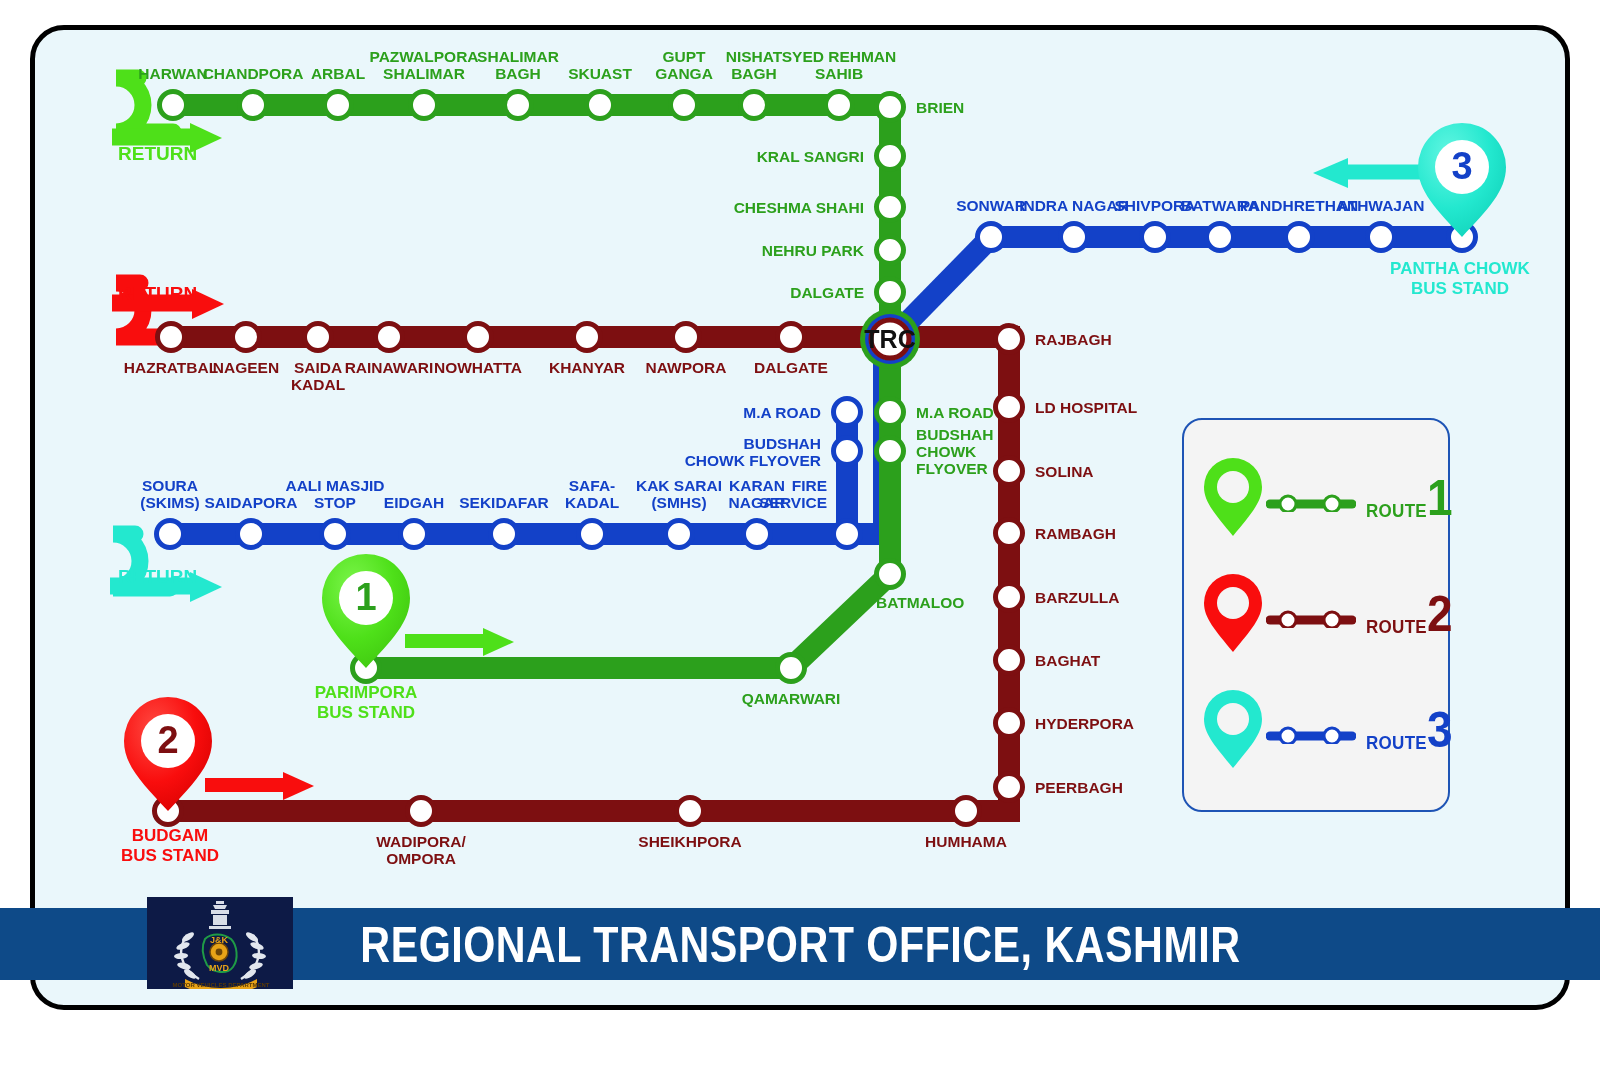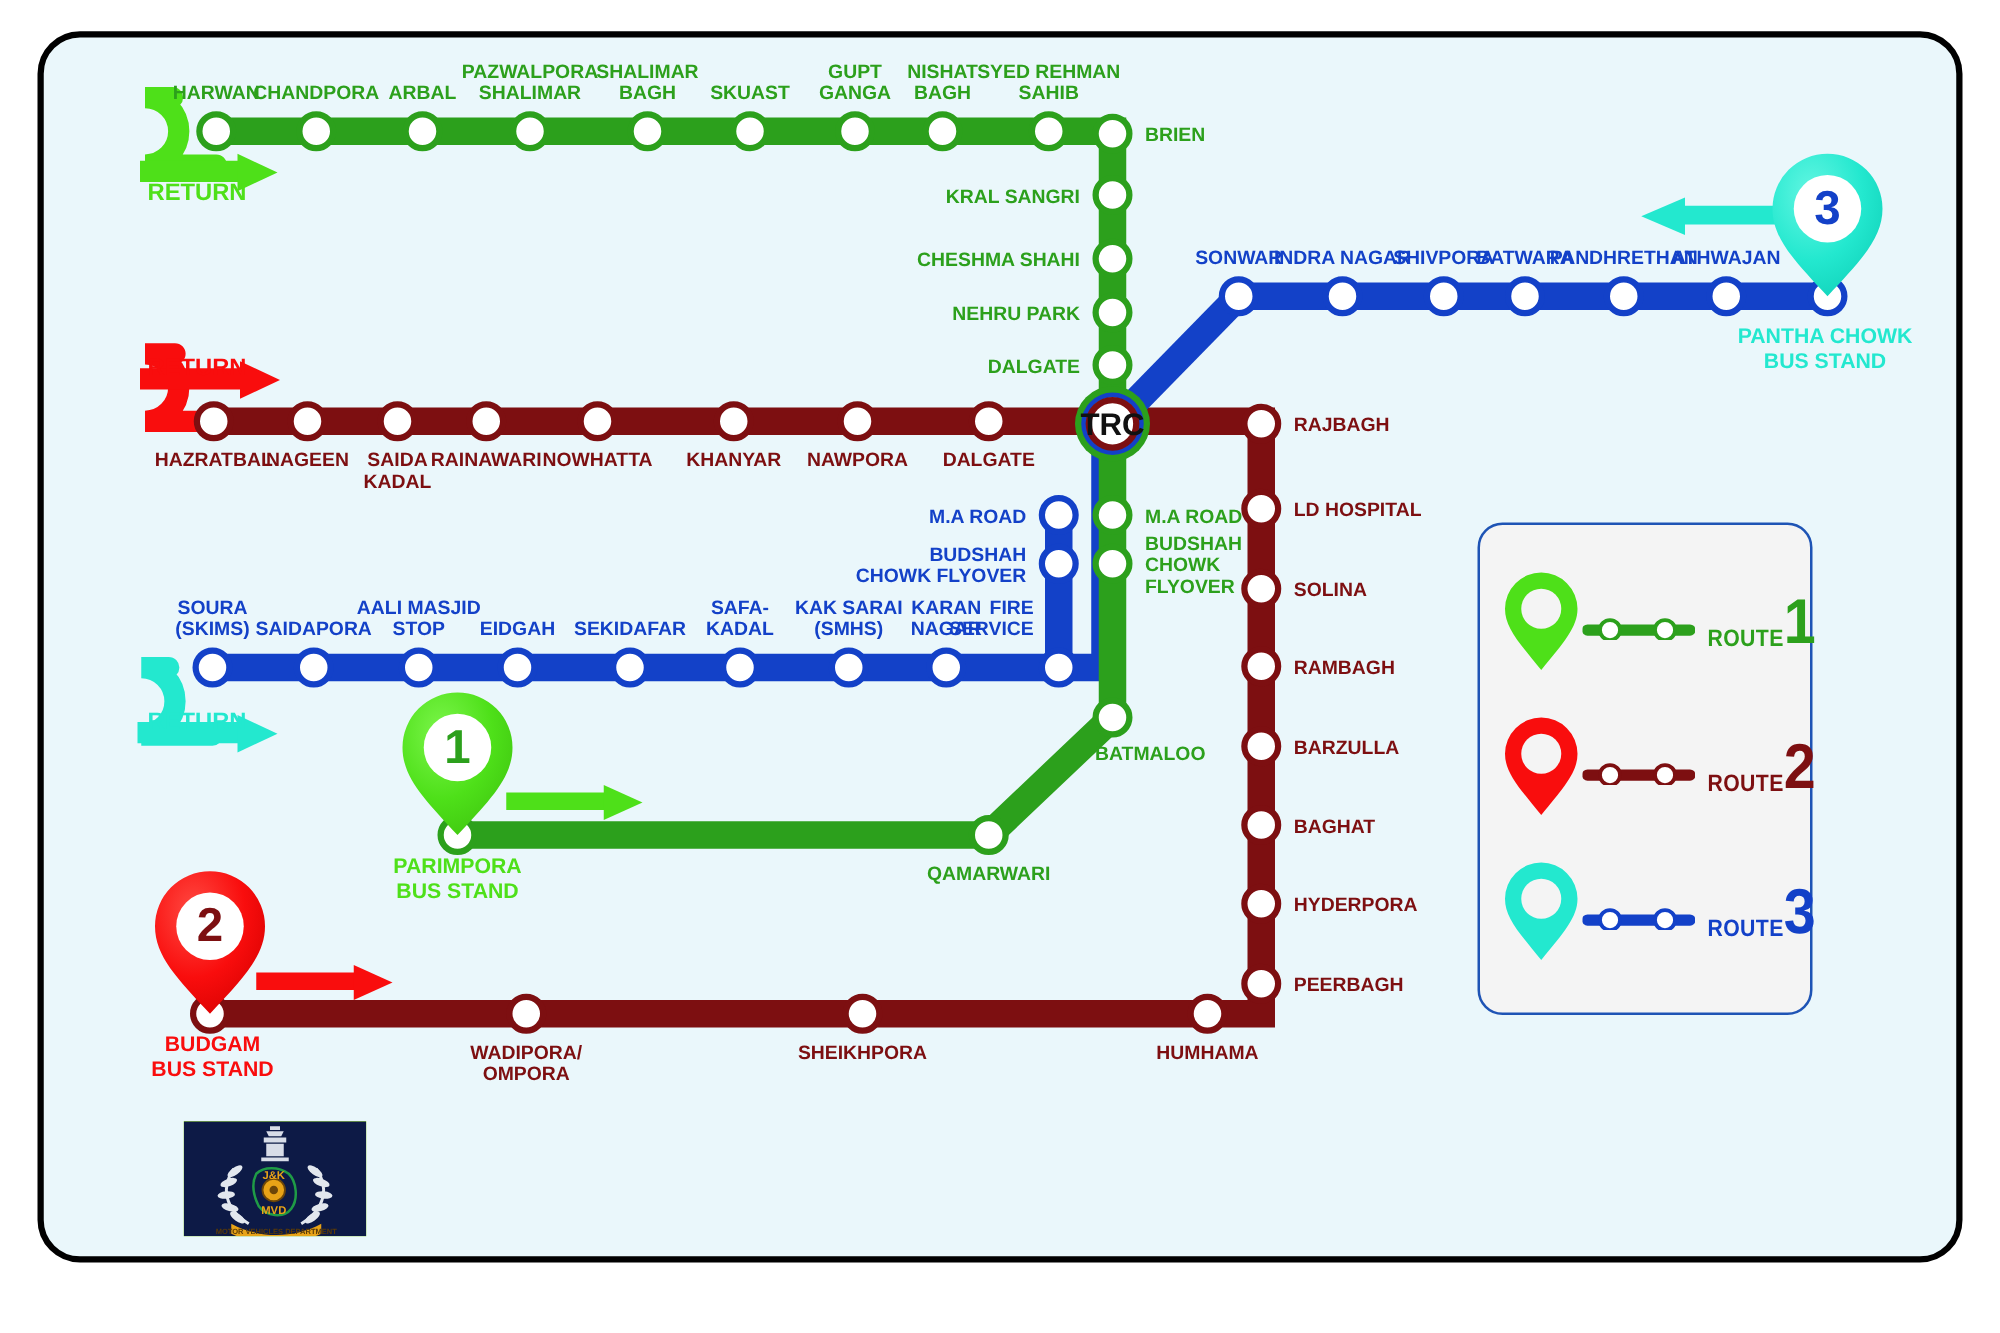--- a/index.html
+++ b/index.html
@@ -491,20 +491,23 @@
           <circle cx="66" cy="22" r="8" fill="#ffffff" stroke="#1341c8" stroke-width="3"></circle>
         </svg>
       </div>
       <div class="legend-text">
         <span class="rt" style="color:#1341c8">ROUTE</span>
         <span class="num" style="color:#1341c8">3</span>
       </div>
     </div>
   </div>
 
+  <div class="banner">
+    <span class="banner-title">REGIONAL TRANSPORT OFFICE, KASHMIR</span>
+  </div>
 
   <div class="logo-box">
     <svg class="logo-inner" viewBox="0 0 146 92">
       <rect x="0" y="0" width="146" height="92" fill="#0d1a46"></rect>
 
       <g fill="#d8dde8">
         <rect x="69" y="4" width="8" height="3"></rect>
         <path d="M66,8 h14 l-2,4 h-10 Z"></path>
         <path d="M64,13 h18 v4 h-18 Z"></path>
         <path d="M66,18 h14 v10 h-14 Z"></path>

